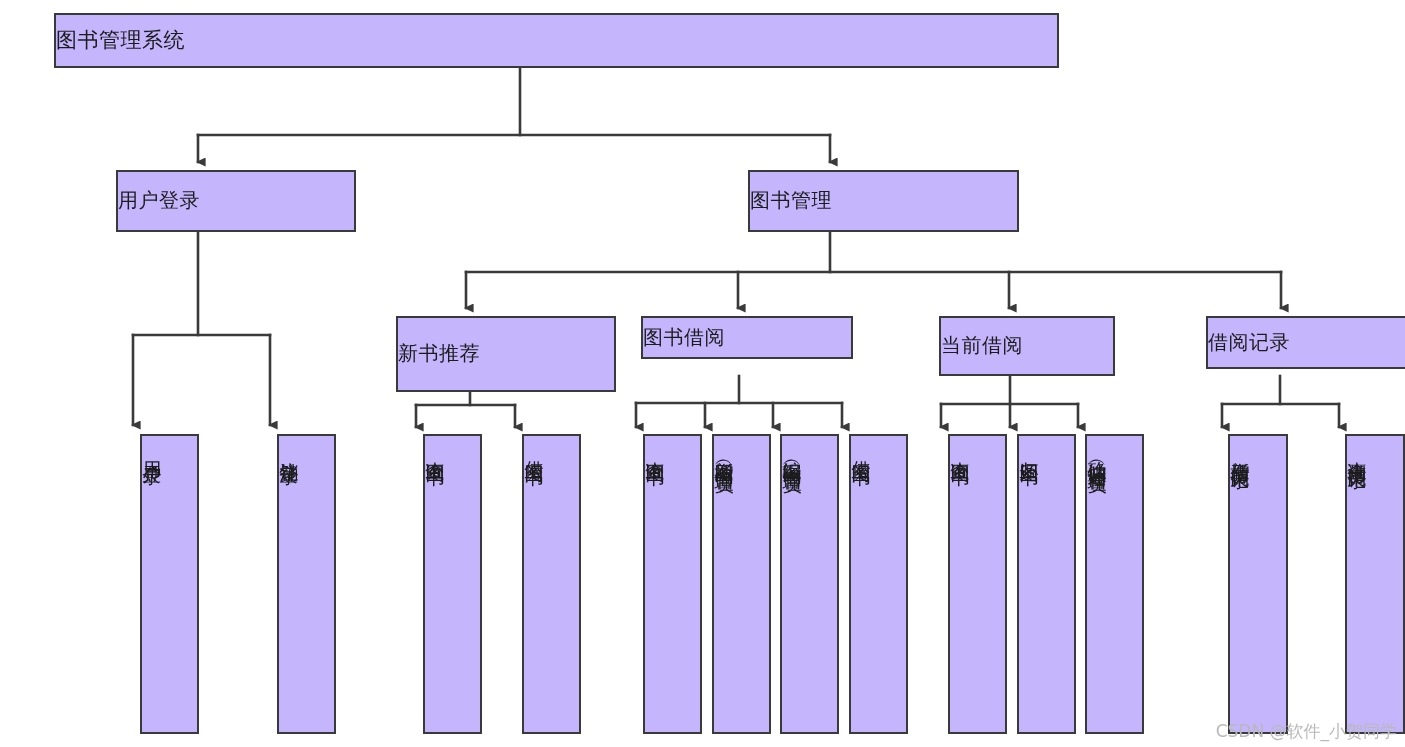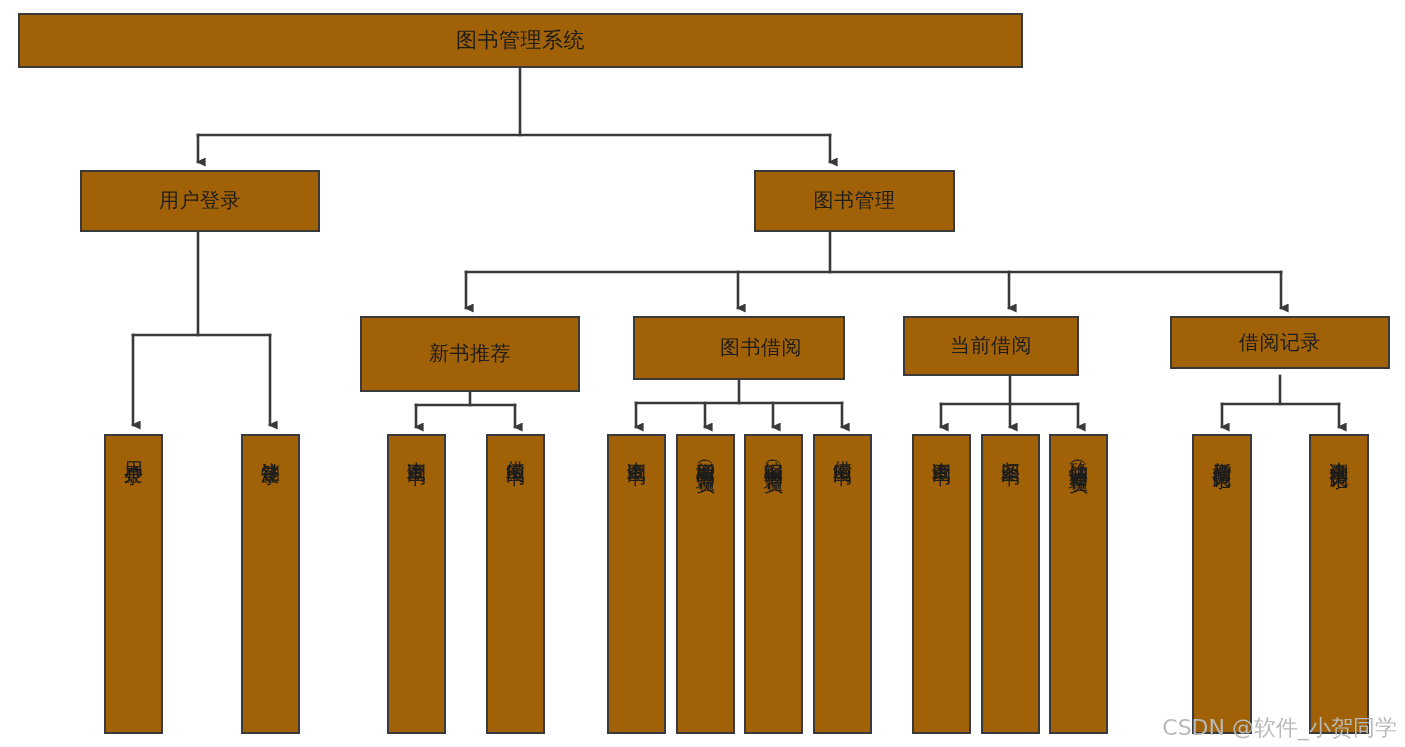--- a/index.html
+++ b/index.html
@@ -23,26 +23,26 @@
     position: absolute;
     left: 0;
     top: 0;
     width: 1405px;
     height: 747px;
     pointer-events: none;
   }
   .node {
     position: absolute;
     box-sizing: border-box;
-    background: #a16207;
+    background: #c4b5fd;
     border: 2px solid #3a3a3a;
     display: flex;
     align-items: center;
-    justify-content: center;
     z-index: 2;
+    margin-left: 36px;
   }
   .node .label {
     display: block;
     text-align: center;
     color: #1c1c1c;
     line-height: 1.18;
     letter-spacing: 0.5px;
   }
   .node.level-root .label { font-size: 21px; }
   .node.level-1 .label { font-size: 20px; }
@@ -60,21 +60,21 @@
     line-height: 1.05;
     letter-spacing: 2px;
     white-space: nowrap;
   }
   .node.leaf.tall .label { font-size: 19px; }
 
   #watermark {
     position: absolute;
     right: 8px;
     bottom: 4px;
-    font-size: 22px;
+    font-size: 17px;
     color: #b9b9b9;
     white-space: nowrap;
     z-index: 5;
     font-family: "DejaVu Sans", "Liberation Sans", sans-serif;
   }
 </style>
 </head>
 <body>
 
 <div id="canvas">
@@ -129,28 +129,28 @@
     </g>
   </svg>
 
   <div class="node level-root" style="left:18px; top:13px; width:1005px; height:55px;">
     <span class="label">图书管理系统</span>
   </div>
 
   <div class="node level-1" style="left:80px; top:170px; width:240px; height:62px;">
     <span class="label">用户登录</span>
   </div>
-  <div class="node level-1" style="left:754px; top:170px; width:201px; height:62px;">
+  <div class="node level-1" style="left:712px; top:170px; width:271px; height:62px;">
     <span class="label">图书管理</span>
   </div>
 
   <div class="node level-2" style="left:360px; top:316px; width:220px; height:76px;">
     <span class="label">新书推荐</span>
   </div>
-  <div class="node level-2" style="left:633px; top:316px; width:212px; height:64px;padding-left:44px;">
+  <div class="node level-2" style="left:605px; top:316px; width:212px; height:43px;">
     <span class="label">图书借阅</span>
   </div>
   <div class="node level-2" style="left:903px; top:316px; width:176px; height:60px;">
     <span class="label">当前借阅</span>
   </div>
   <div class="node level-2" style="left:1170px; top:316px; width:220px; height:53px;">
     <span class="label">借阅记录</span>
   </div>
 
   <div class="node leaf" style="left:104px; top:434px; width:59px; height:300px;">

